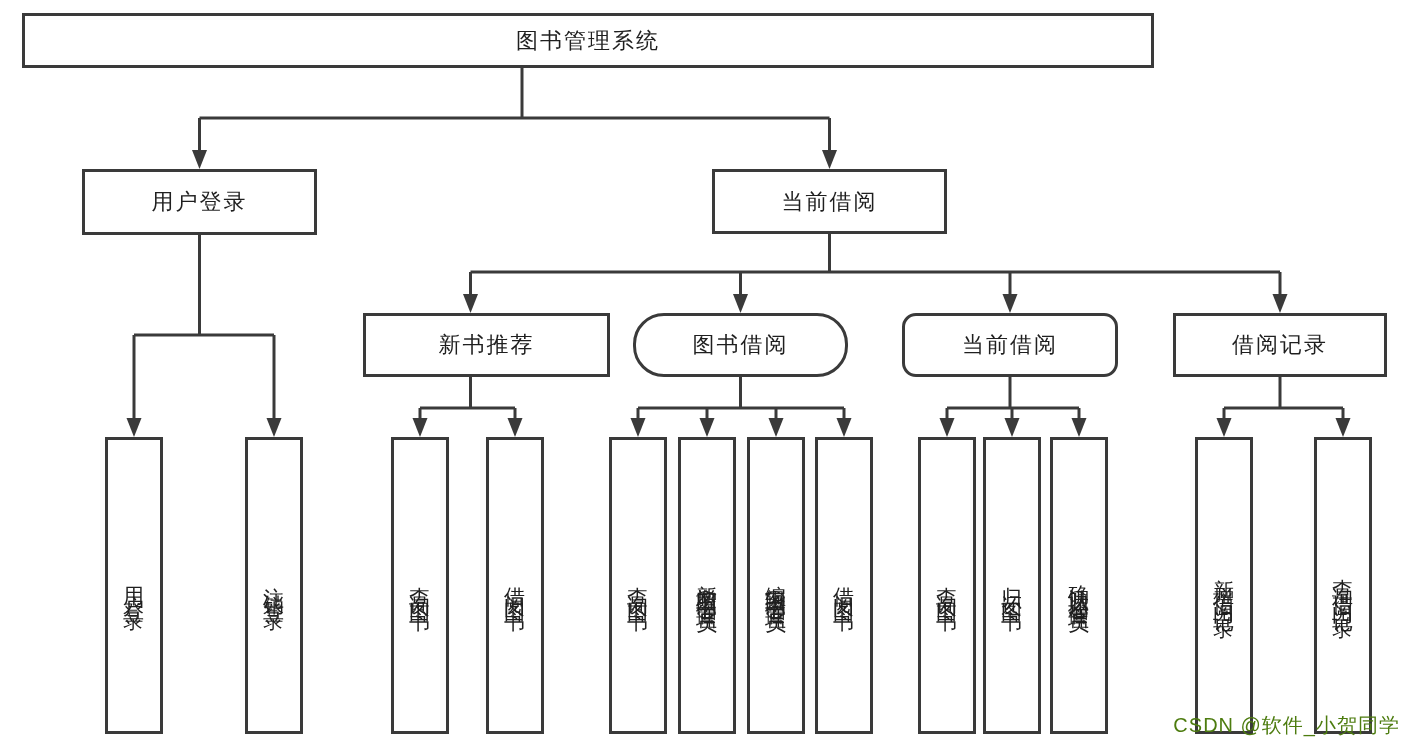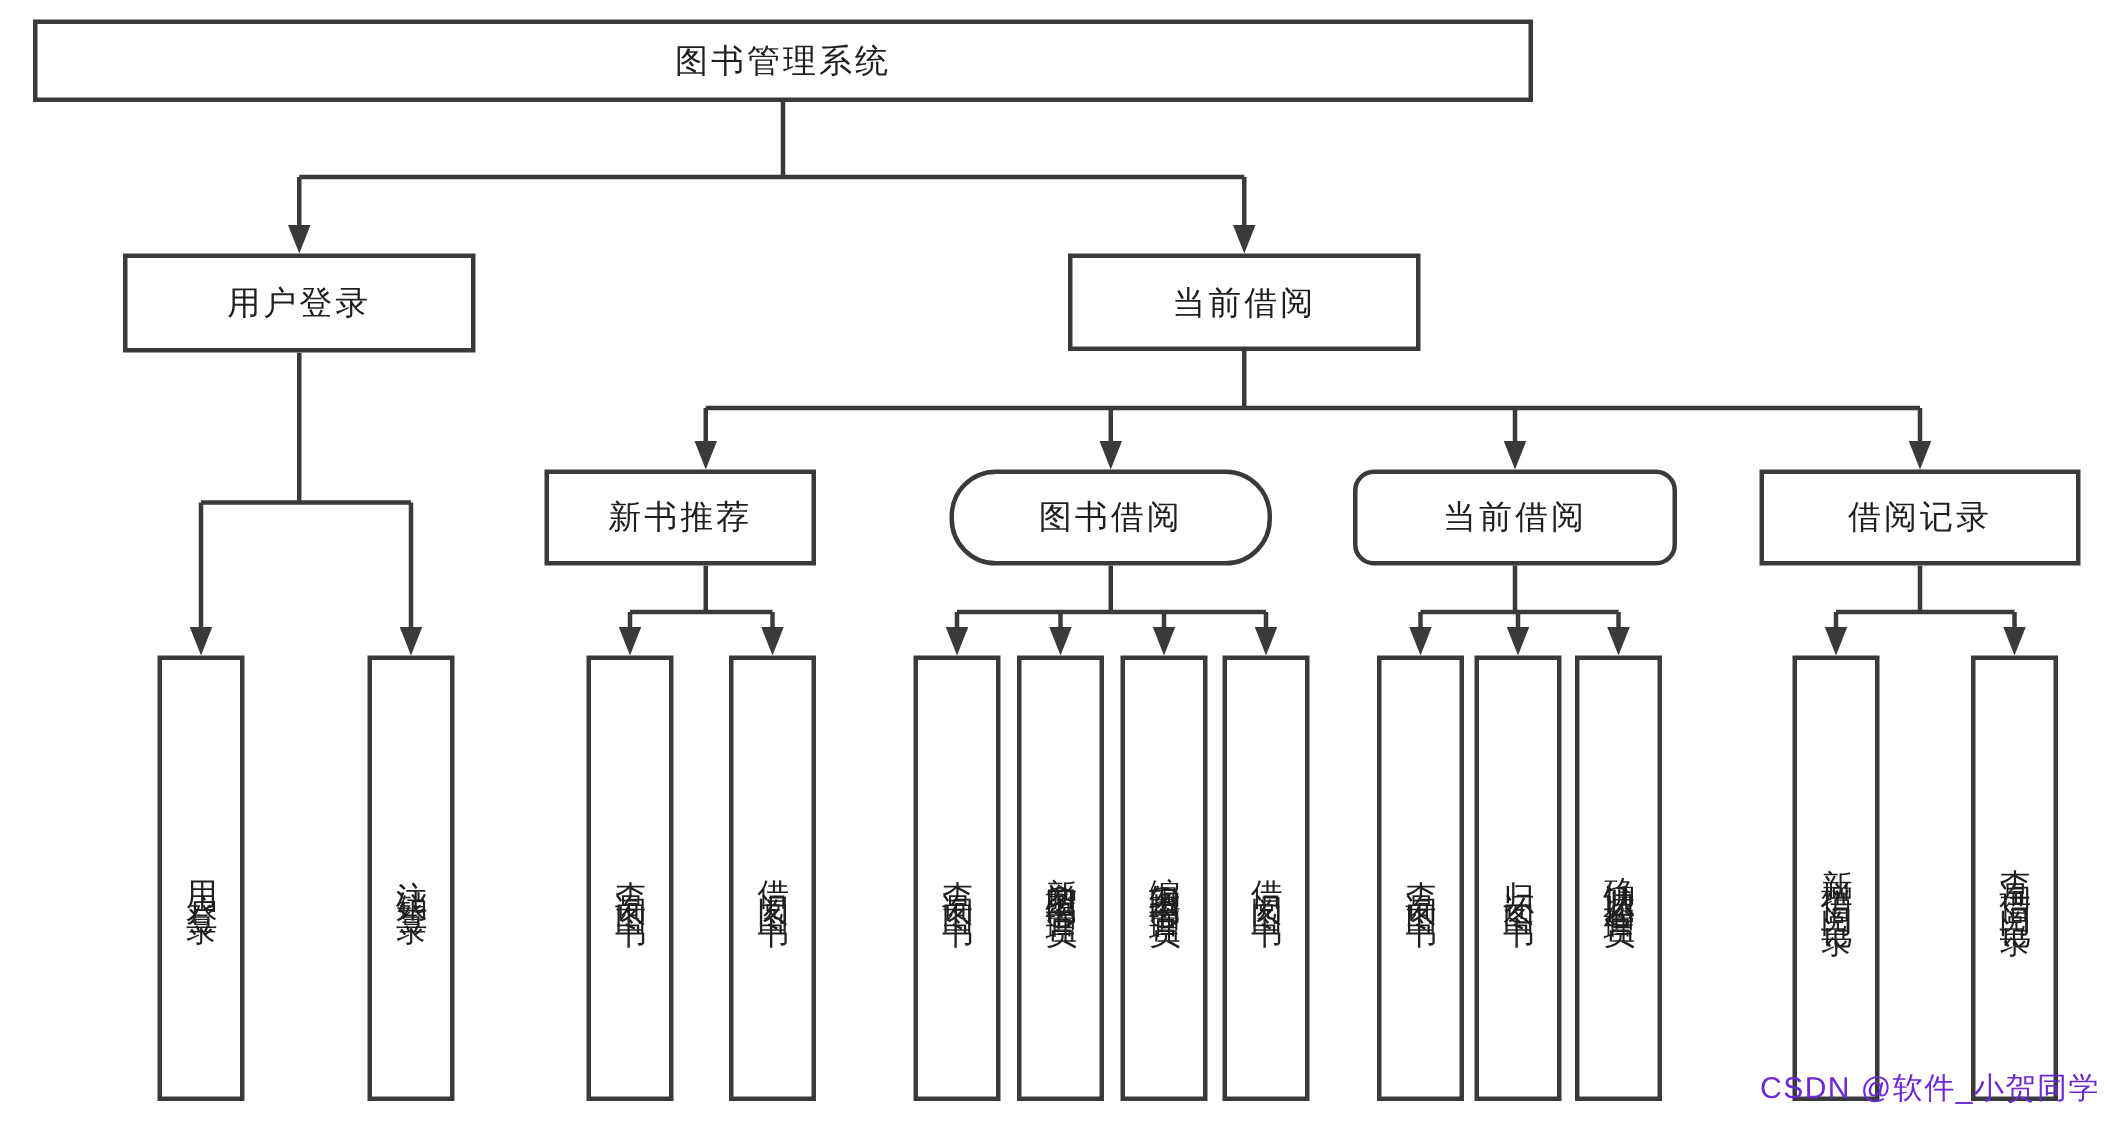--- a/index.html
+++ b/index.html
@@ -59,21 +59,21 @@
   .vnode.long .vtext {
     letter-spacing: 4px;
   }
   #watermark {
     position: absolute;
     top: 712px;
     right: 5px;
     z-index: 5;
     font-size: 20px;
     letter-spacing: 1px;
-    color: #6d28d9;
+    color: #4d7c0f;
     white-space: nowrap;
   }
 </style>
 </head>
 <body>
 
 <div id="canvas">
 
   <svg id="connectors" width="1405" height="747" viewBox="0 0 1405 747">
     <g stroke="#3a3a3a" stroke-width="3" fill="none">
@@ -134,32 +134,32 @@
       <polygon points="768.5,418 783.5,418 776,437"></polygon>
       <polygon points="836.5,418 851.5,418 844,437"></polygon>
       <polygon points="939.5,418 954.5,418 947,437"></polygon>
       <polygon points="1004.5,418 1019.5,418 1012,437"></polygon>
       <polygon points="1071.5,418 1086.5,418 1079,437"></polygon>
       <polygon points="1216.5,418 1231.5,418 1224,437"></polygon>
       <polygon points="1335.5,418 1350.5,418 1343,437"></polygon>
     </g>
   </svg>
 
-  <div class="hnode" style="left:22px; top:13px; width:1000px; height:55px;">
+  <div class="hnode" style="left:22px; top:13px; width:1132px; height:55px;">
     <span>图书管理系统</span>
   </div>
 
   <div class="hnode" style="left:82px; top:169px; width:235px; height:66px;">
     <span>用户登录</span>
   </div>
   <div class="hnode" style="left:712px; top:169px; width:235px; height:65px;">
     <span>当前借阅</span>
   </div>
 
-  <div class="hnode" style="left:363px; top:313px; width:181px; height:64px;font-family:Liberation Mono, monospace;">
+  <div class="hnode" style="left:363px; top:313px; width:247px; height:64px;font-family:Liberation Mono, monospace;">
     <span>新书推荐</span>
   </div>
   <div class="hnode" style="left:633px; top:313px; width:215px; height:64px;border-radius:31px;">
     <span>图书借阅</span>
   </div>
   <div class="hnode" style="left:902px; top:313px; width:216px; height:64px;border-radius:14px;">
     <span>当前借阅</span>
   </div>
   <div class="hnode" style="left:1173px; top:313px; width:214px; height:64px;">
     <span>借阅记录</span>

